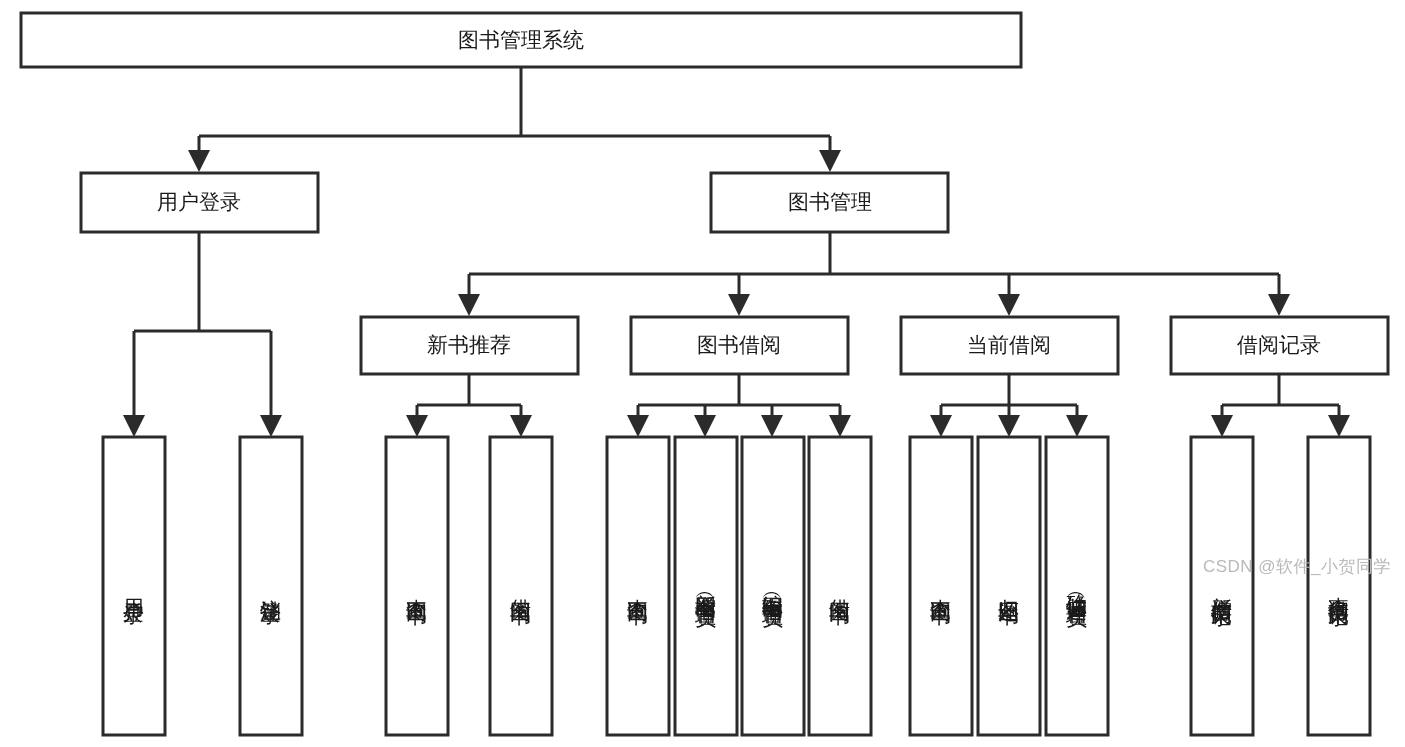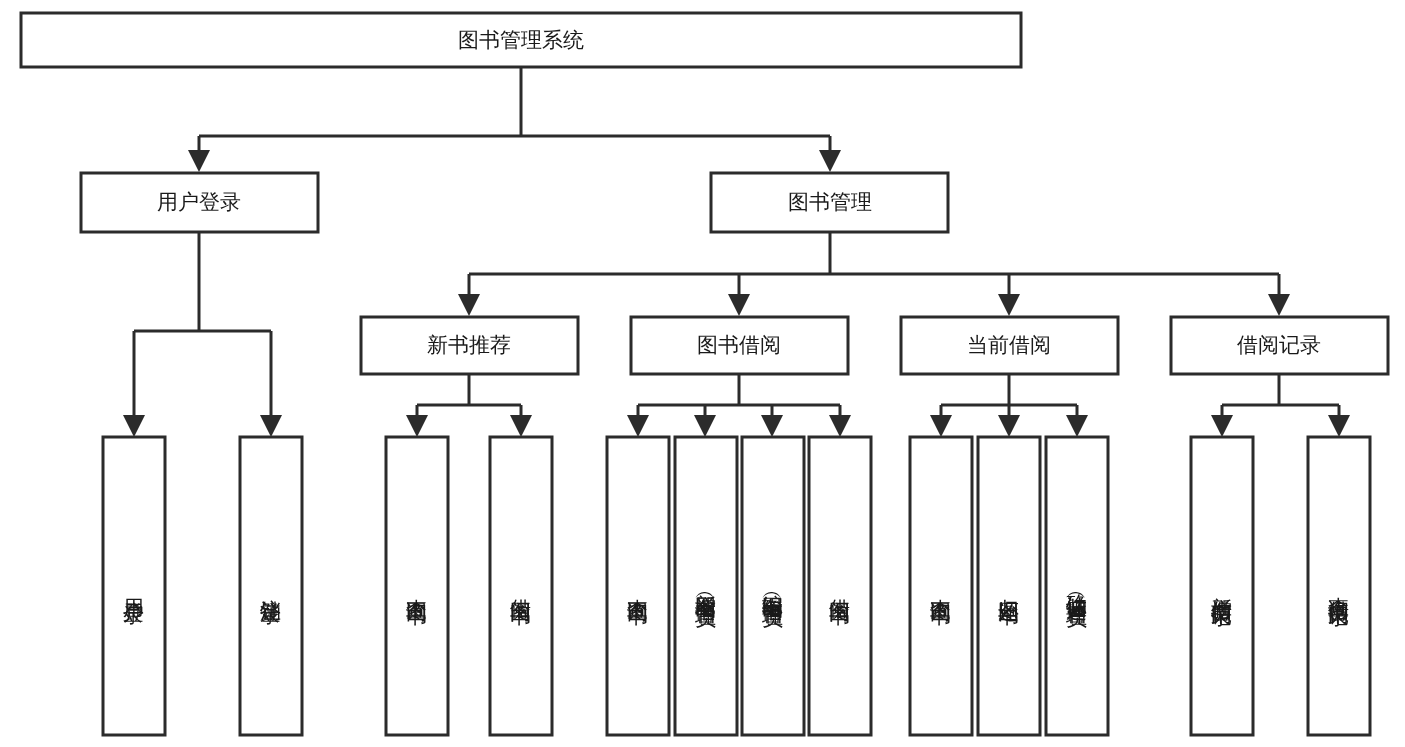--- a/index.html
+++ b/index.html
@@ -210,13 +210,14 @@
   <div class="node-label-v" style="left:742px; top:437px; width:62px; height:298px;">编辑图书（管理员）</div>
   <div class="node-label-v" style="left:809px; top:437px; width:62px; height:298px;">借阅图书</div>
 
   <div class="node-label-v" style="left:910px; top:437px; width:62px; height:298px;">查询图书</div>
   <div class="node-label-v" style="left:978px; top:437px; width:62px; height:298px;">归还图书</div>
   <div class="node-label-v" style="left:1046px; top:437px; width:62px; height:298px;">确认归还（管理员）</div>
 
   <div class="node-label-v" style="left:1191px; top:437px; width:62px; height:298px;">新增借阅记录</div>
   <div class="node-label-v" style="left:1308px; top:437px; width:62px; height:298px;">查询借阅记录</div>
 
+  <div class="watermark">CSDN @软件_小贺同学</div>
 </div>
 
 </body></html>

